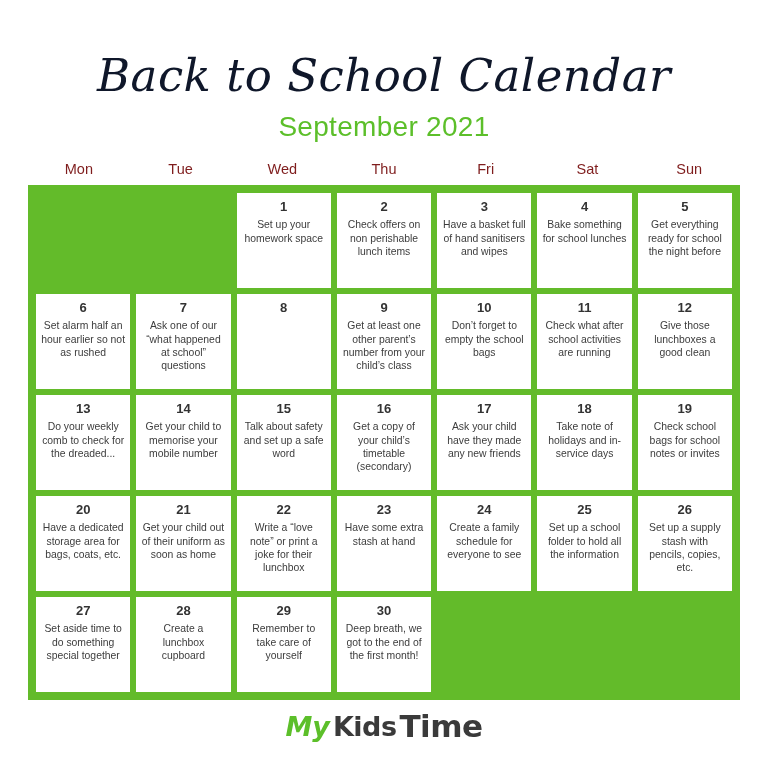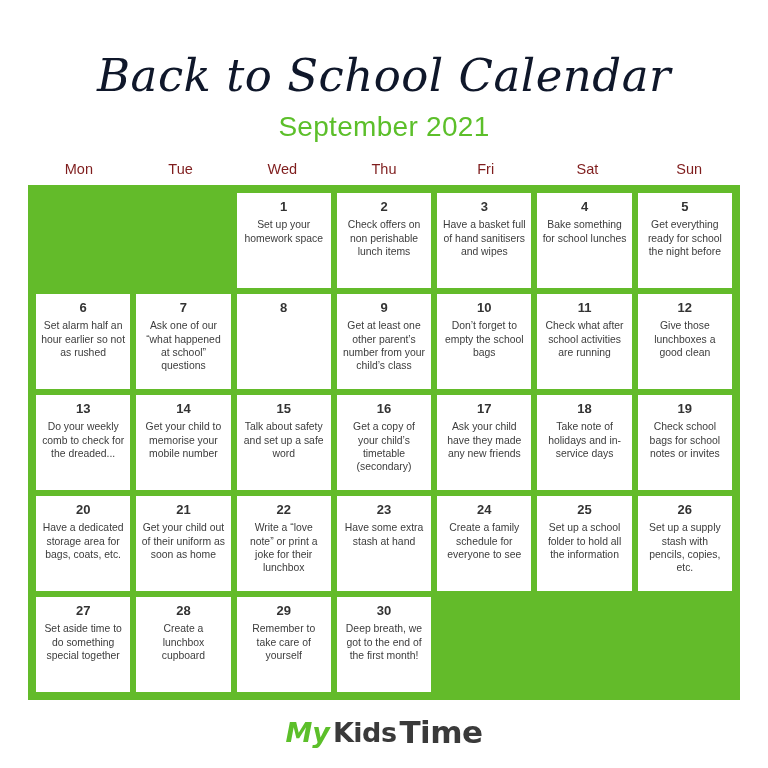--- a/index.html
+++ b/index.html
@@ -71,21 +71,21 @@
     color: #333333;
     margin-bottom: 4px;
   }
   .daytext {
     font-size: 10.4px;
     line-height: 1.28;
     color: #3c3c3c;
     text-align: center;
   }
   .footer {
-    margin-top: 14px;
+    margin-top: 8px;
     text-align: center;
     display: flex;
     align-items: center;
     justify-content: center;
     gap: 3px;
   }
   .logo-my {
     font-size: 27px;
     font-weight: bold;
     font-style: italic;

